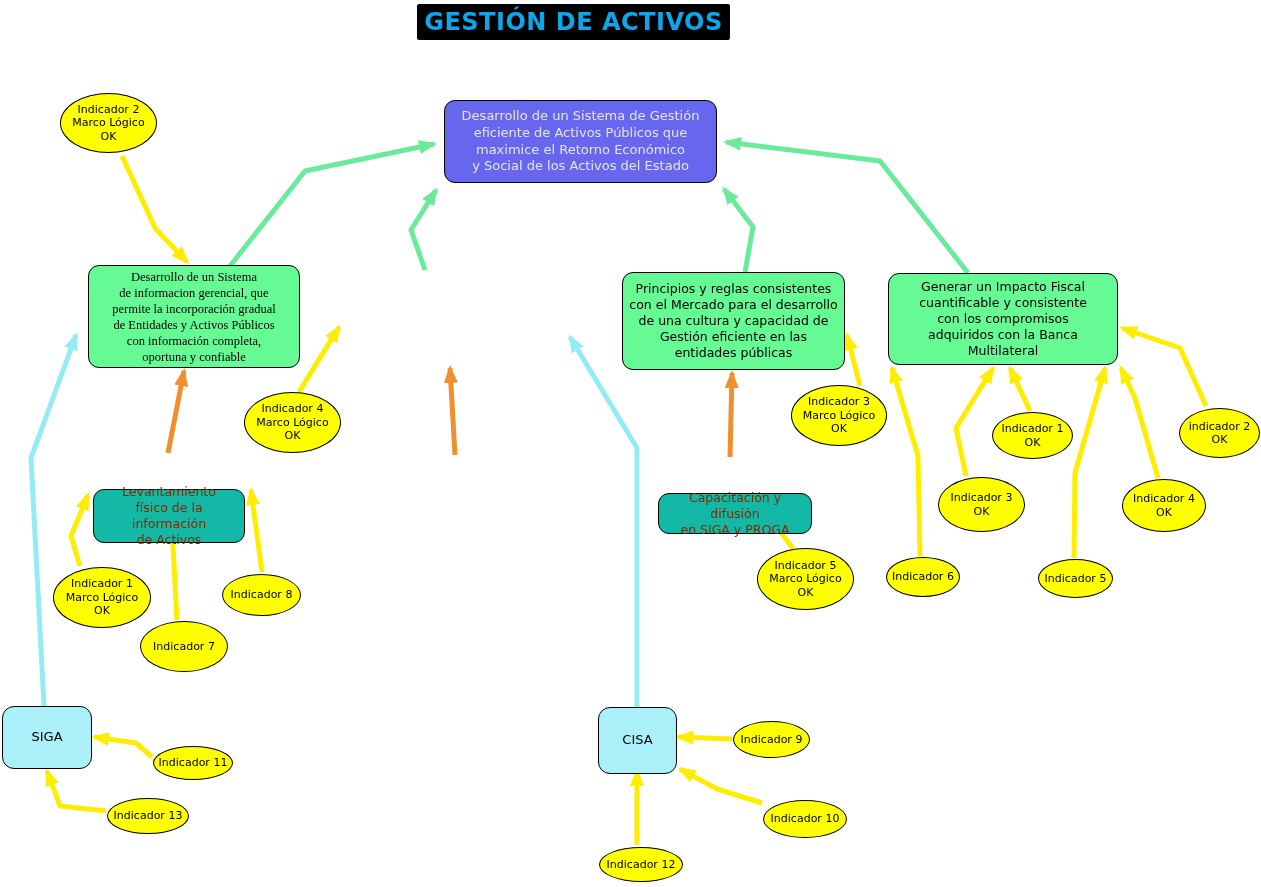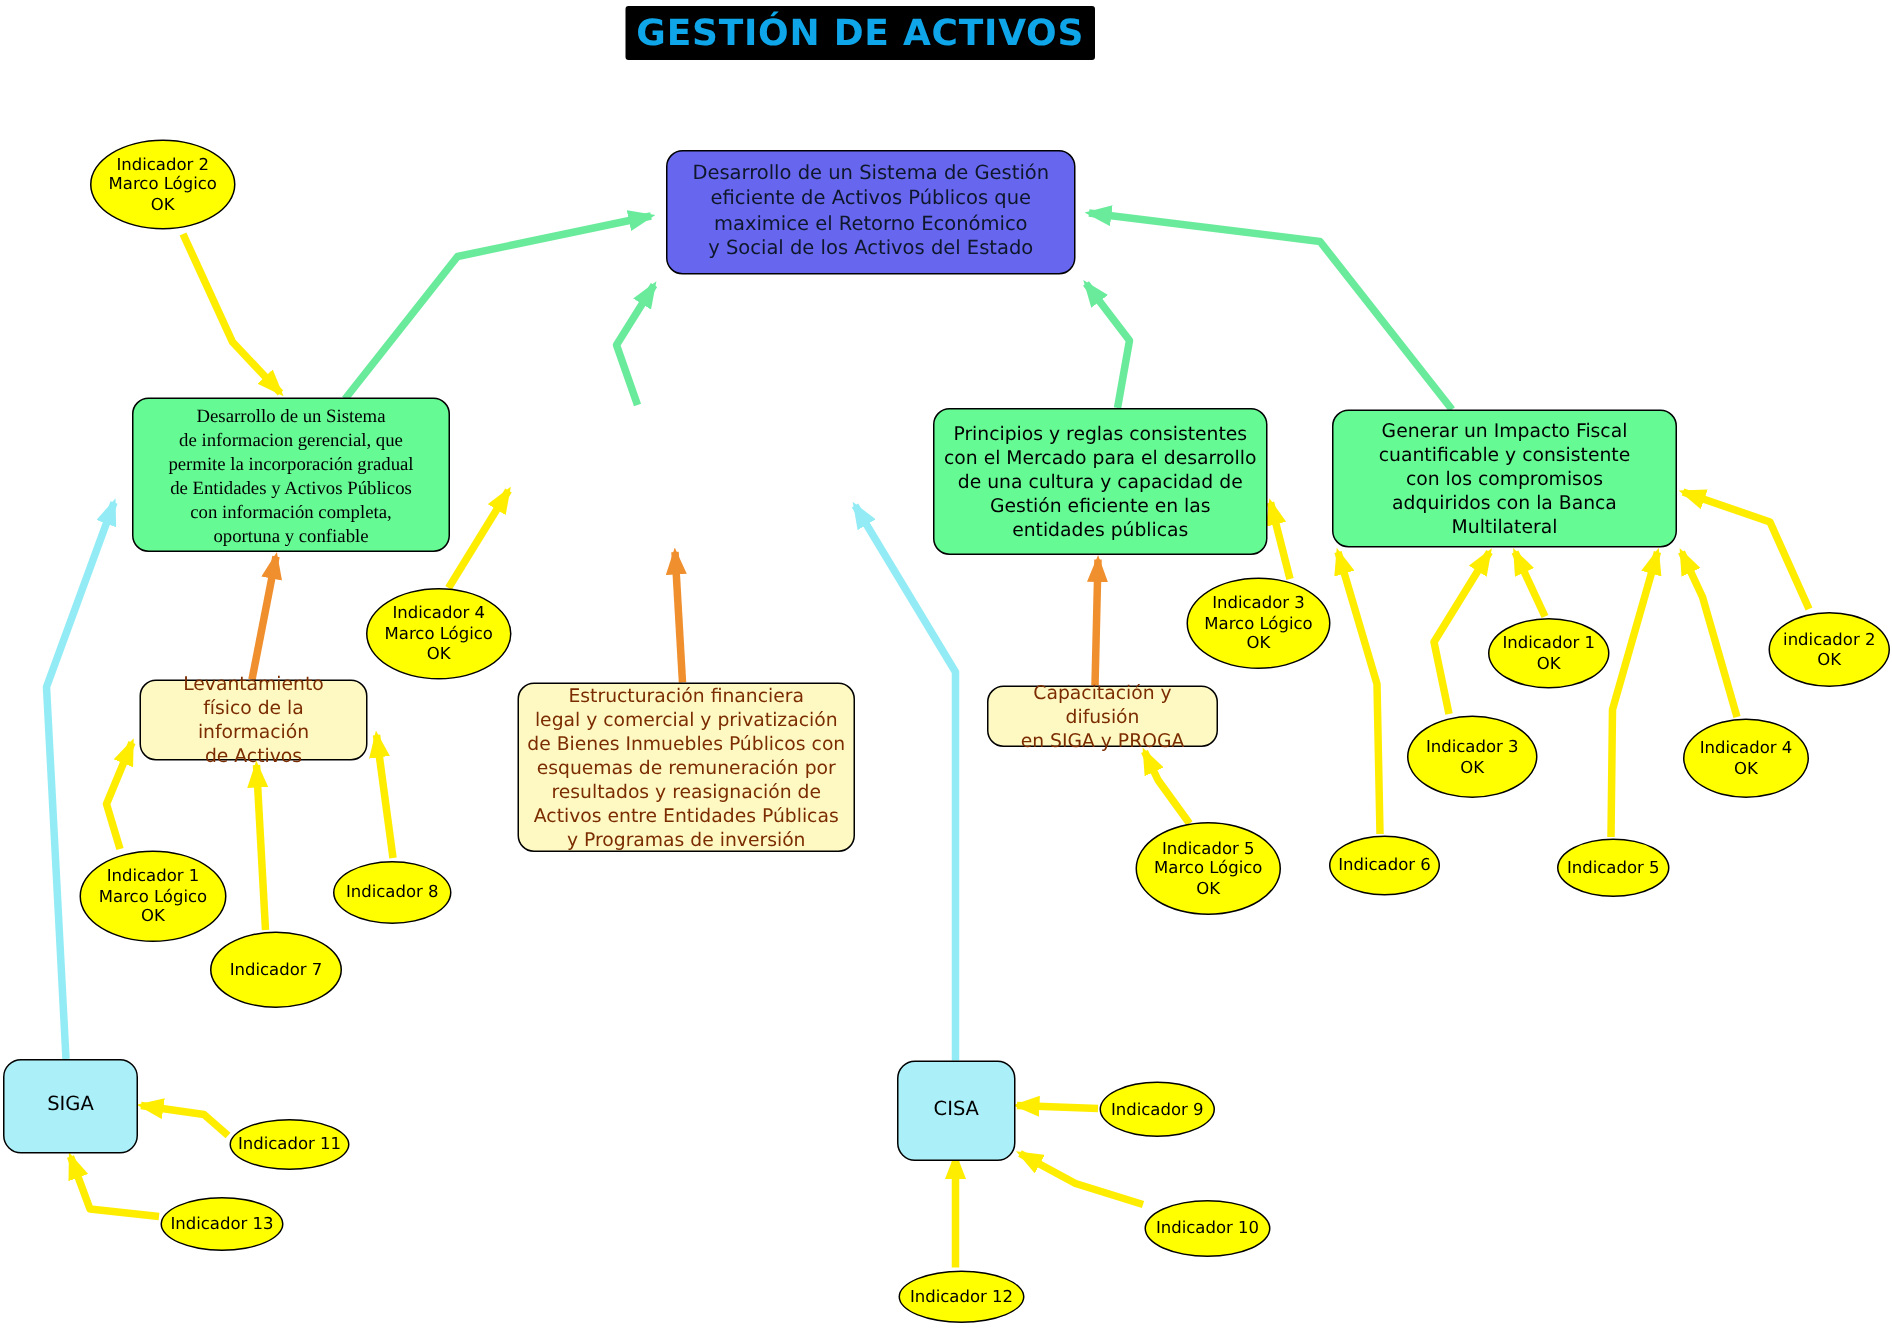--- a/index.html
+++ b/index.html
@@ -11,23 +11,23 @@
   .node{
     position:absolute;box-sizing:border-box;border:1px solid #000;border-radius:11px;
     display:flex;align-items:center;justify-content:center;text-align:center;
     white-space:pre-line;font-size:12.5px;line-height:1.28;color:#000;padding:2px 4px;
     z-index:2;
   }
   .title-node{
     background:#000;color:#0ea5e9;font-weight:bold;font-size:24px;letter-spacing:.5px;
     border-radius:2px;border:2px solid #000;white-space:nowrap;
   }
-  .goal{background:#6666ee;color:#0f172a;font-size:13px;}
+  .goal{background:#6666ee;color:#e5e5e5;font-size:13px;}
   .green{background:#66fa94;}
-  .orange{background:#fef9c3;color:#7b2c00;}
+  .orange{background:#14b8a6;color:#7b2c00;margin-top:36px;}
   .cyan-box{background:#abeff8;border-radius:12px;font-size:13px;}
   .ellipse{
     background:#ffff00;border-radius:50%;font-size:11px;line-height:1.22;
     border:1.5px solid #000;padding:1px 2px;
   }
 </style>
 </head>
 <body>
 
 <div id="canvas">
@@ -101,27 +101,20 @@
 Gestión eficiente en las
 entidades públicas</div>
   <div class="node green" style="left:888px;top:273px;width:230px;height:92px;">Generar un Impacto Fiscal
 cuantificable y consistente
 con los compromisos
 adquiridos con la Banca Multilateral</div>
 
   <div class="node orange" style="left:93px;top:453px;width:152px;height:54px;">Levantamiento
 físico de la información
 de Activos</div>
-  <div class="node orange" style="left:345px;top:455px;width:225px;height:113px;">Estructuración financiera
-legal y comercial y privatización
-de Bienes Inmuebles Públicos con
-esquemas de remuneración por
-resultados y reasignación de
-Activos entre Entidades Públicas
-y Programas de inversión</div>
   <div class="node orange" style="left:658px;top:457px;width:154px;height:41px;">Capacitación y difusión
 en SIGA y PROGA</div>
 
   <div class="node cyan-box" style="left:2px;top:706px;width:90px;height:63px;">SIGA</div>
   <div class="node cyan-box" style="left:598px;top:707px;width:79px;height:67px;">CISA</div>
 
   <div class="node ellipse" style="left:60px;top:93px;width:97px;height:60px;">Indicador 2
 Marco Lógico
 OK</div>
   <div class="node ellipse" style="left:244px;top:392px;width:97px;height:61px;">Indicador 4

